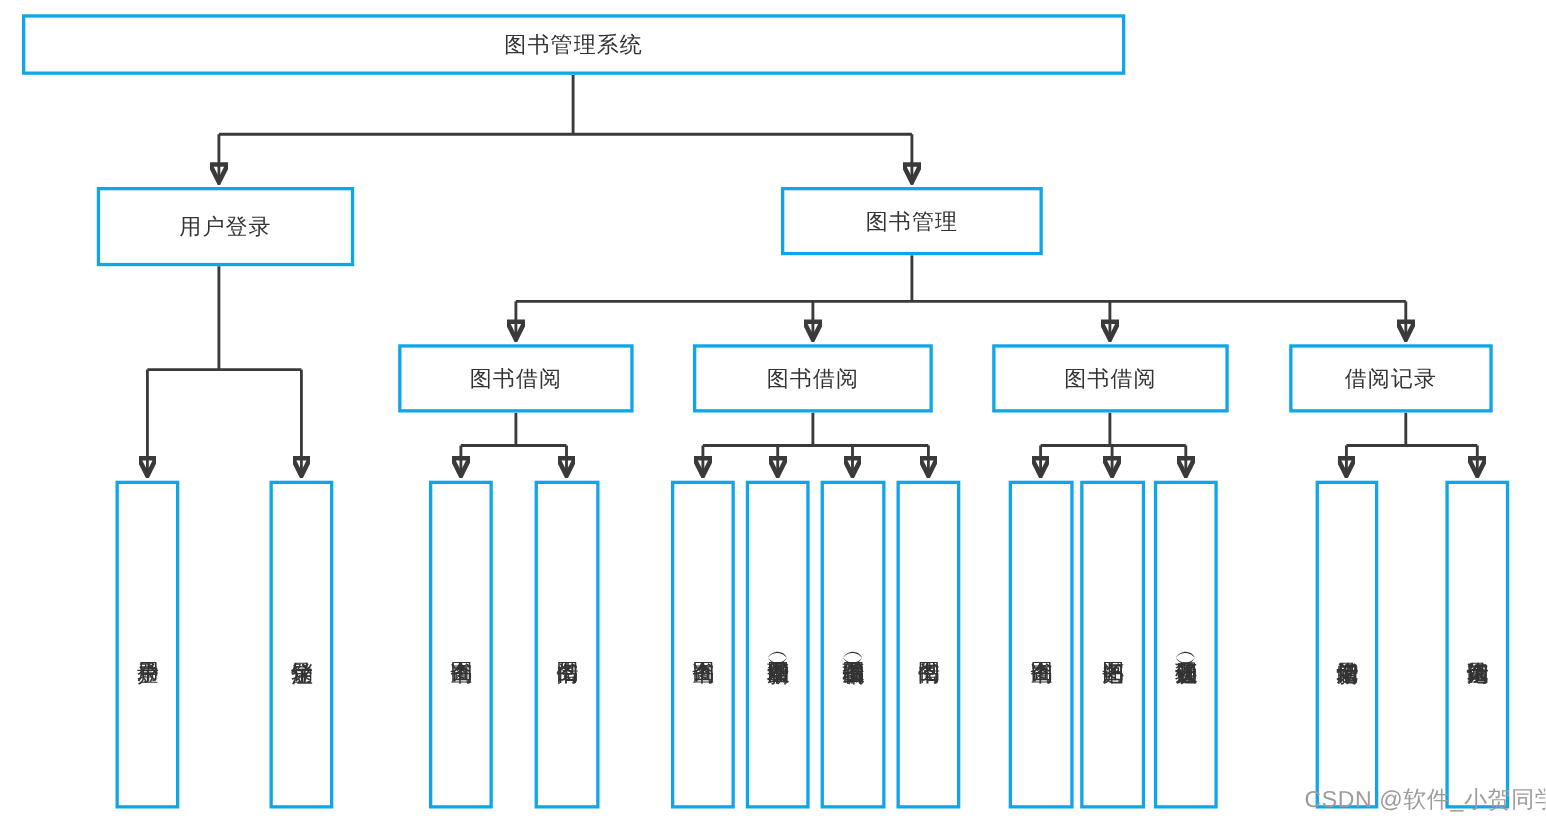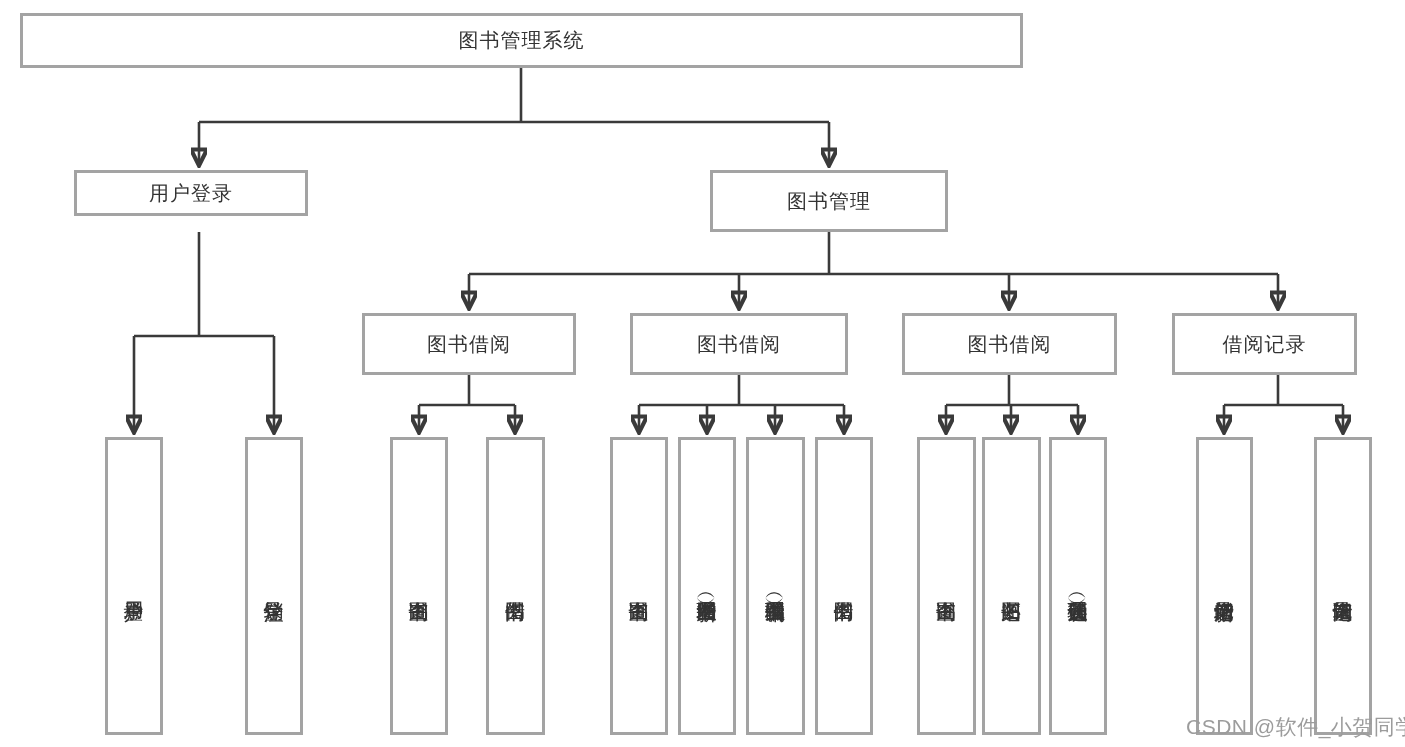--- a/index.html
+++ b/index.html
@@ -13,21 +13,21 @@
   }
   .connectors {
     position: absolute;
     left: 0; top: 0;
     width: 1405px; height: 747px;
   }
   .connectors path { stroke: #3a3a3a; stroke-width: 2.6; fill: none; }
   .node {
     position: absolute;
     box-sizing: border-box;
-    border: 3px solid #a3a3a3;
+    border: 3px solid #0ea5e9;
     background: #ffffff;
     display: flex;
     align-items: center;
     justify-content: center;
     color: #333333;
     font-size: 20px;
     letter-spacing: 1px;
   }
   .node.vert {
     writing-mode: vertical-rl;
@@ -96,21 +96,21 @@
     <path d="M1078 405 V431" marker-end="url(#arrow)"></path>
 
     <path d="M1278 375 V405"></path>
     <path d="M1224 405 H1343"></path>
     <path d="M1224 405 V431" marker-end="url(#arrow)"></path>
     <path d="M1343 405 V431" marker-end="url(#arrow)"></path>
   </svg>
 
   <div class="node" style="left:20px; top:13px; width:1003px; height:55px;">图书管理系统</div>
 
-  <div class="node" style="left:74px; top:170px; width:234px; height:46px;">用户登录</div>
+  <div class="node" style="left:88px; top:170px; width:234px; height:72px;">用户登录</div>
   <div class="node" style="left:710px; top:170px; width:238px; height:62px;">图书管理</div>
 
   <div class="node" style="left:362px; top:313px; width:214px; height:62px;">图书借阅</div>
   <div class="node" style="left:630px; top:313px; width:218px; height:62px;">图书借阅</div>
   <div class="node" style="left:902px; top:313px; width:215px; height:62px;">图书借阅</div>
   <div class="node" style="left:1172px; top:313px; width:185px; height:62px;">借阅记录</div>
 
   <div class="node vert ls4" style="left:105px; top:437px; width:58px; height:298px;">用户登录</div>
   <div class="node vert ls4" style="left:245px; top:437px; width:58px; height:298px;">注销登录</div>
 

